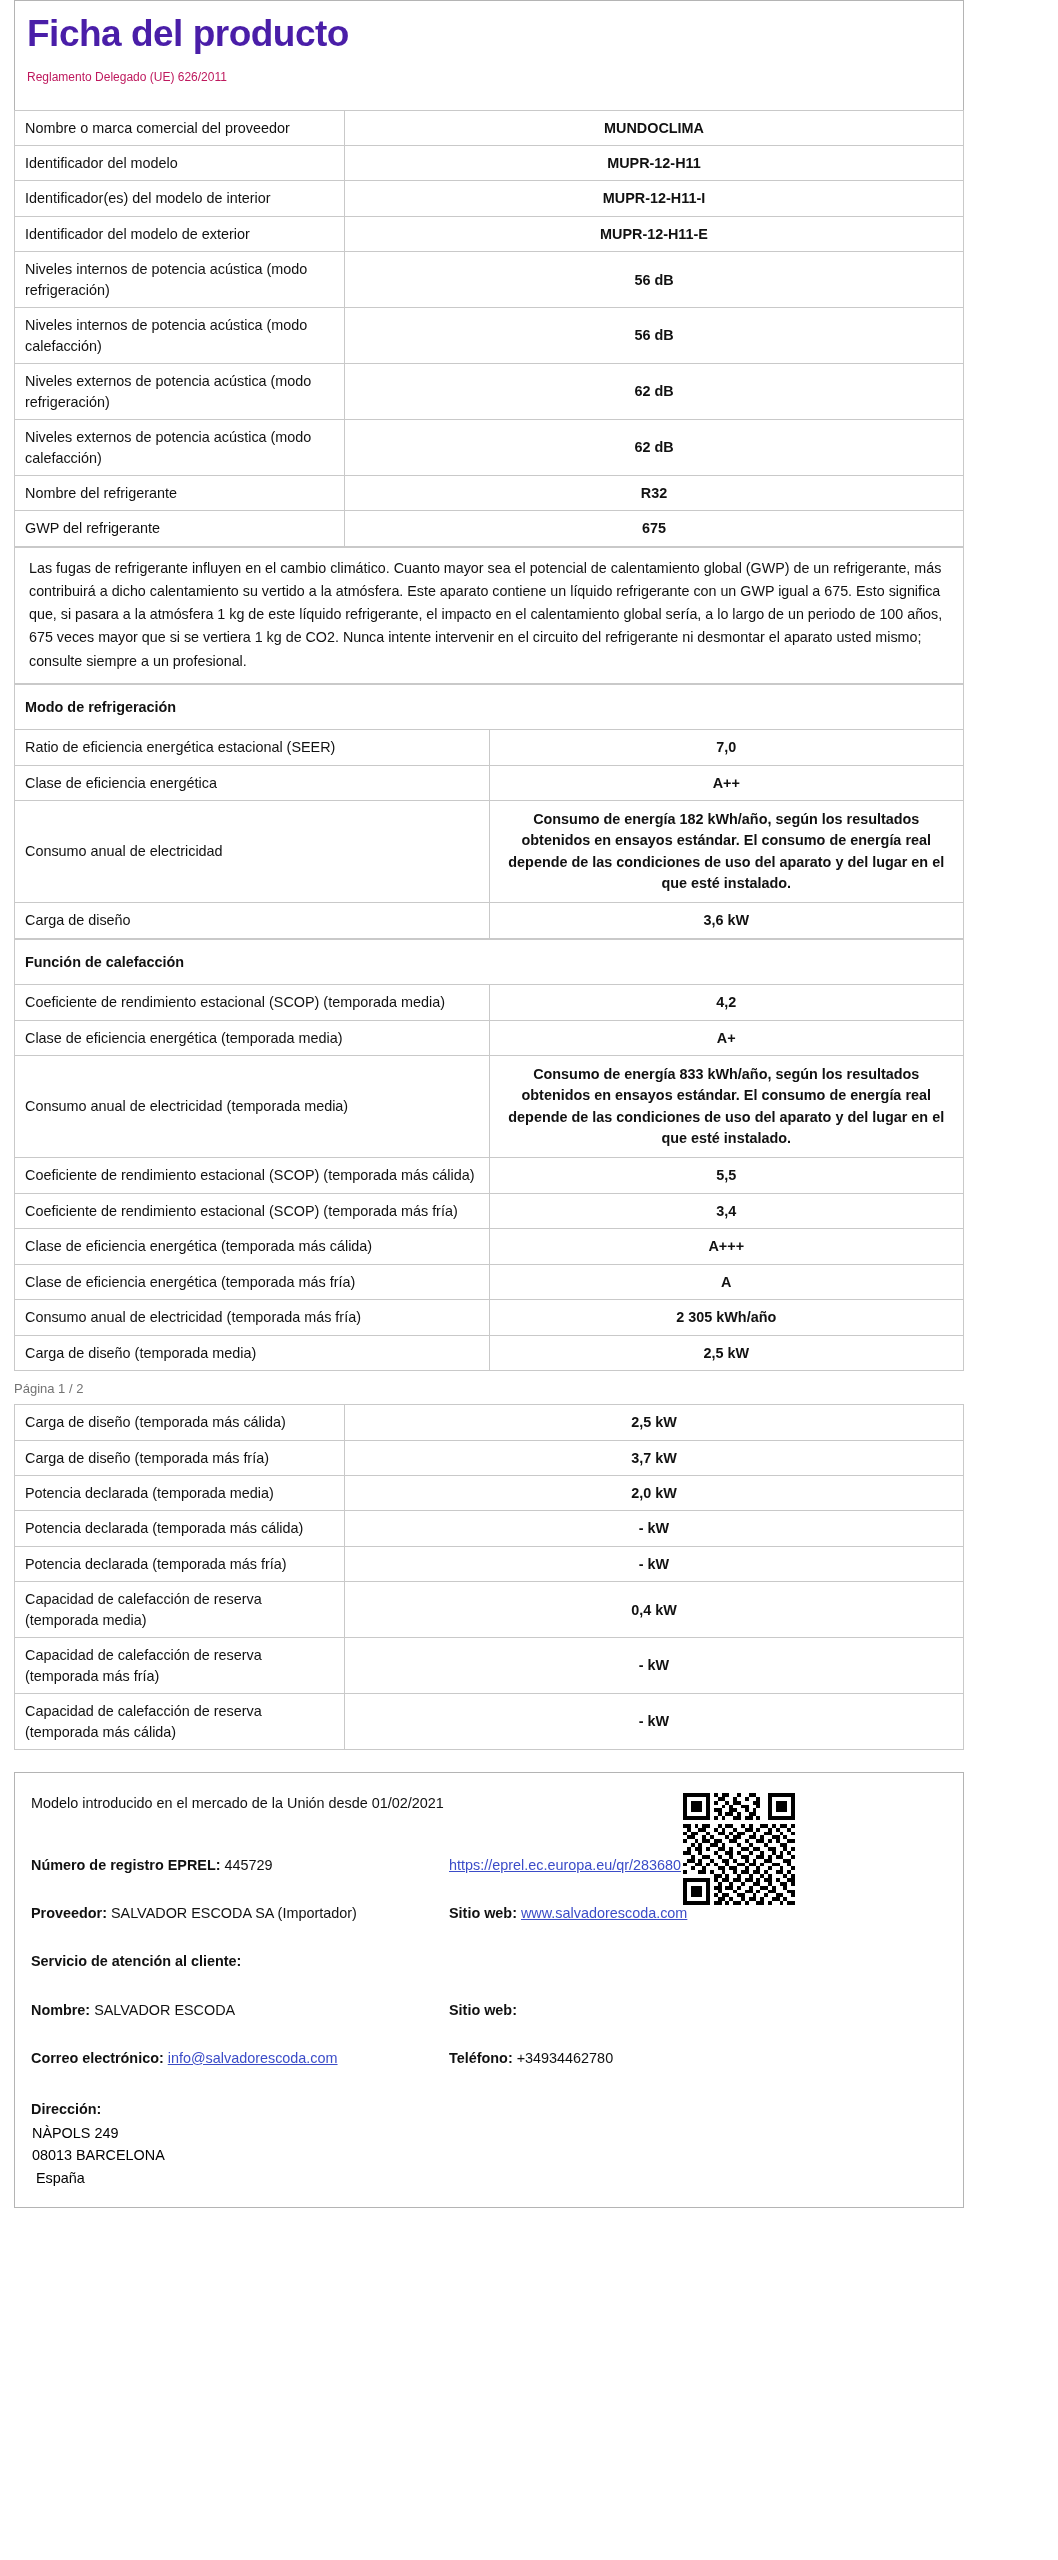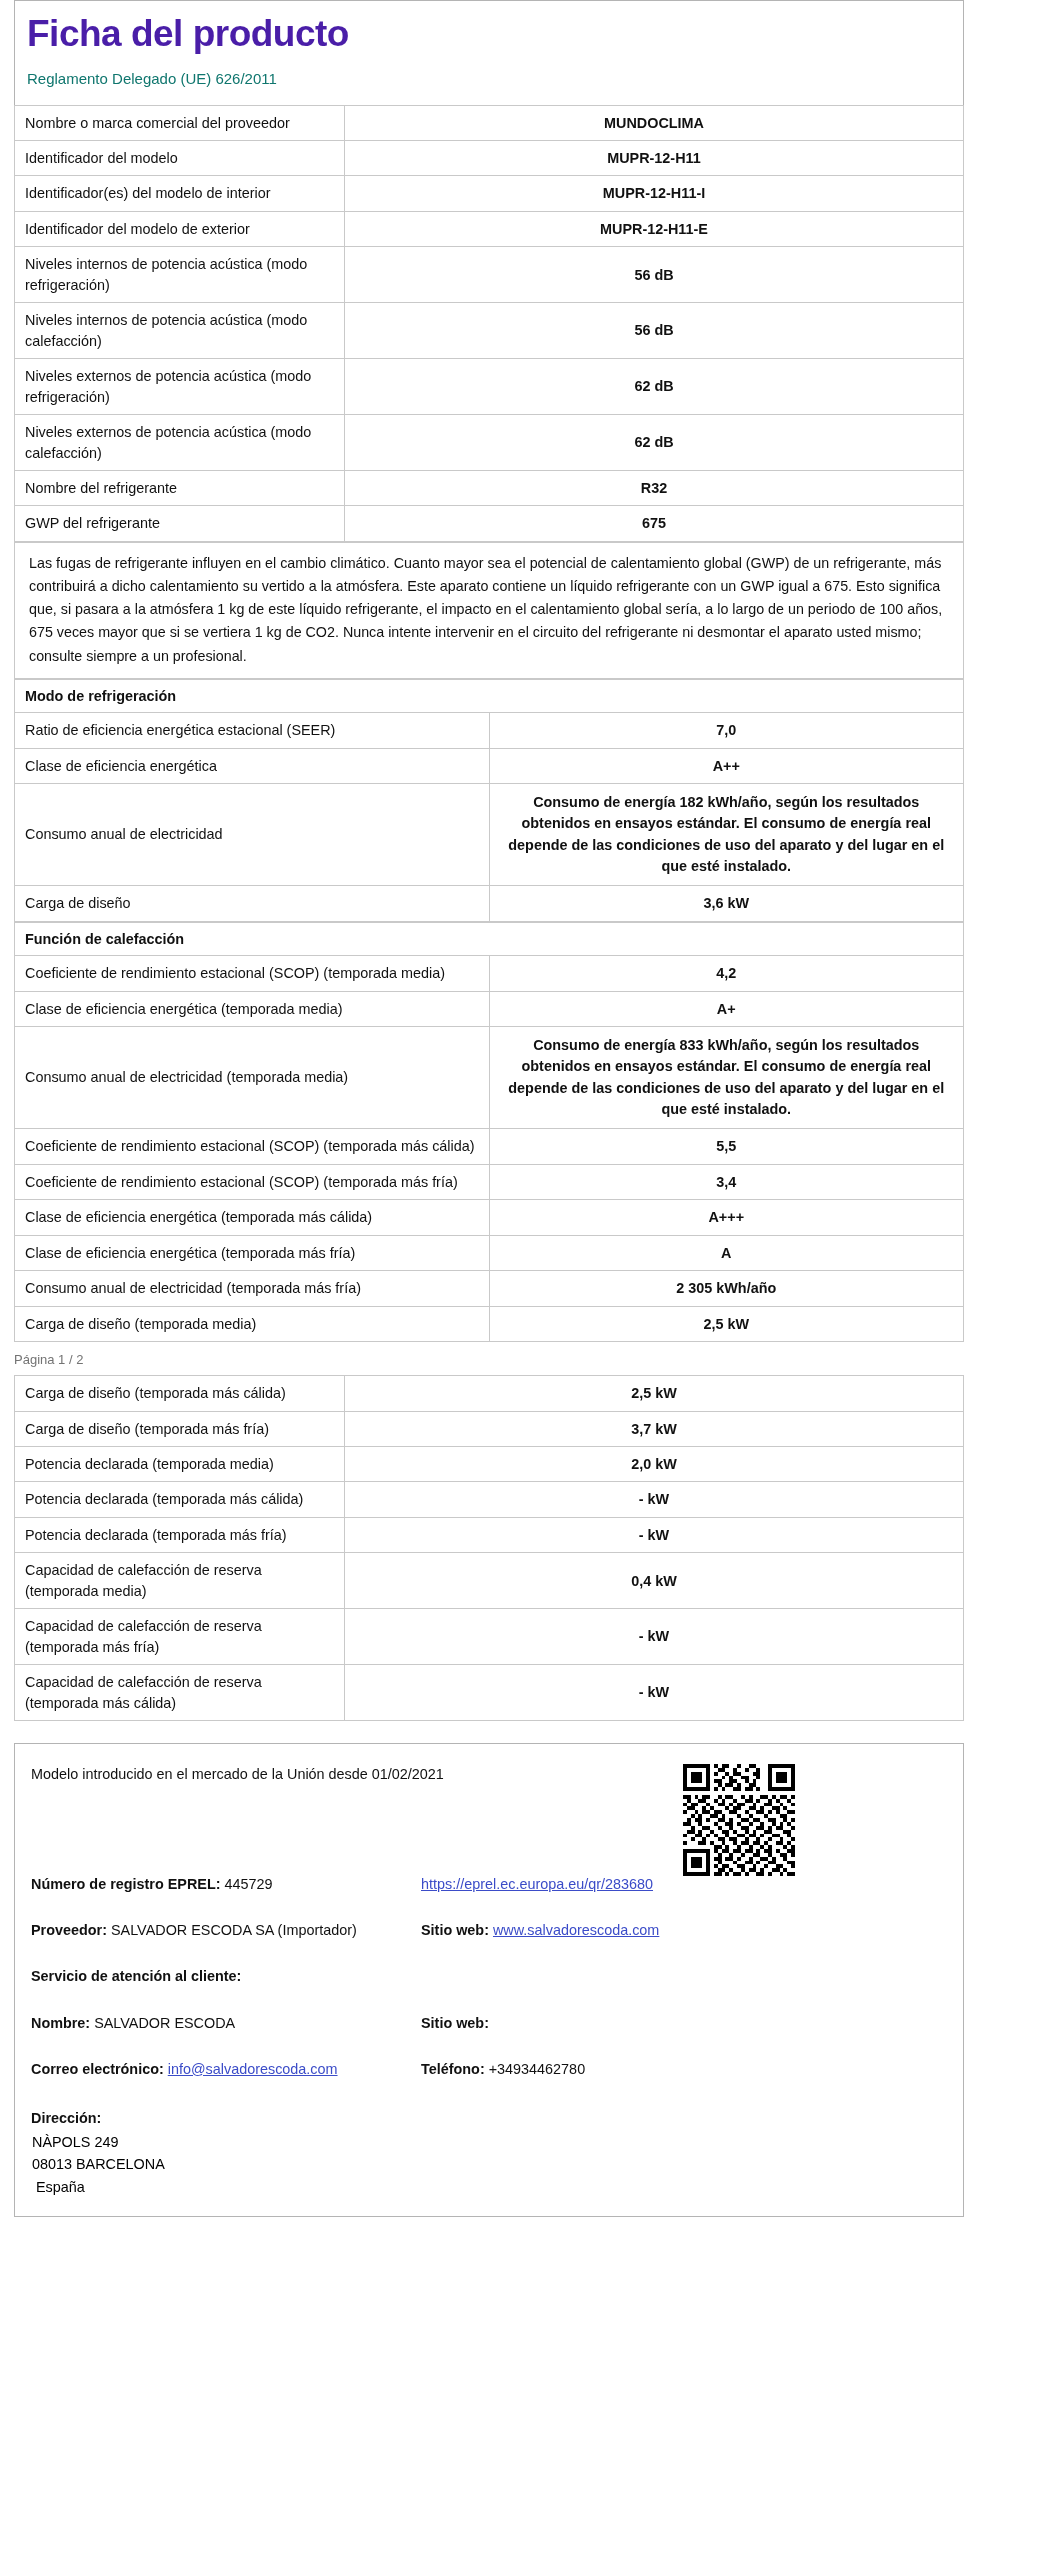--- a/index.html
+++ b/index.html
@@ -30,23 +30,23 @@
   }
   .doc-title {
     font-size: 37px;
     font-weight: bold;
     color: #4a1ea8;
     letter-spacing: -0.5px;
     line-height: 1.15;
     margin: 4px 0 14px 2px;
   }
   .doc-subtitle {
-    font-size: 15px;
-    color: #0f766e;
-    margin: 0 0 4px 2px;
+    font-size: 12px;
+    color: #be185d;
+    margin: 0 0 12px 2px;
   }
 
   
   table.spec {
     width: 100%;
     border-collapse: collapse;
     table-layout: fixed;
   }
   table.spec td {
     border: 1px solid #c9c9c9;
@@ -67,21 +67,21 @@
   }
   td.value.para {
     text-align: center;
     font-weight: bold;
     line-height: 1.48;
     padding: 8px 16px;
   }
   tr.section td {
     font-weight: bold;
     font-size: 14.4px;
-    padding: 6px 10px;
+    padding: 12px 10px;
   }
   tr.note td {
     font-weight: normal;
     font-size: 14.3px;
     line-height: 1.62;
     padding: 9px 14px 10px 14px;
     text-align: left;
   }
 
   
@@ -108,26 +108,27 @@
   .qr-wrap {
     position: absolute;
     right: 168px;
     top: 20px;
     width: 112px;
     height: 112px;
   }
   .qr-wrap svg { display: block; }
 
   .footer-grid {
-    margin-top: 92px;
+    margin-top: 44px;
     display: grid;
     grid-template-columns: 390px 1fr;
     row-gap: 26px;
     column-gap: 0px;
     padding-left: 2px;
+    gap: 28px;
   }
   .f-item { font-size: 14.4px; line-height: 1.4; }
   .f-key { font-weight: bold; color: #111111; }
   .f-val { color: #111111; }
   .f-link {
     color: #3b4cc8;
     text-decoration: underline;
   }
   .full-row { grid-column: 1 / -1; }
   .addr-block { font-size: 14.4px; line-height: 1.55; margin-top: 2px; }

